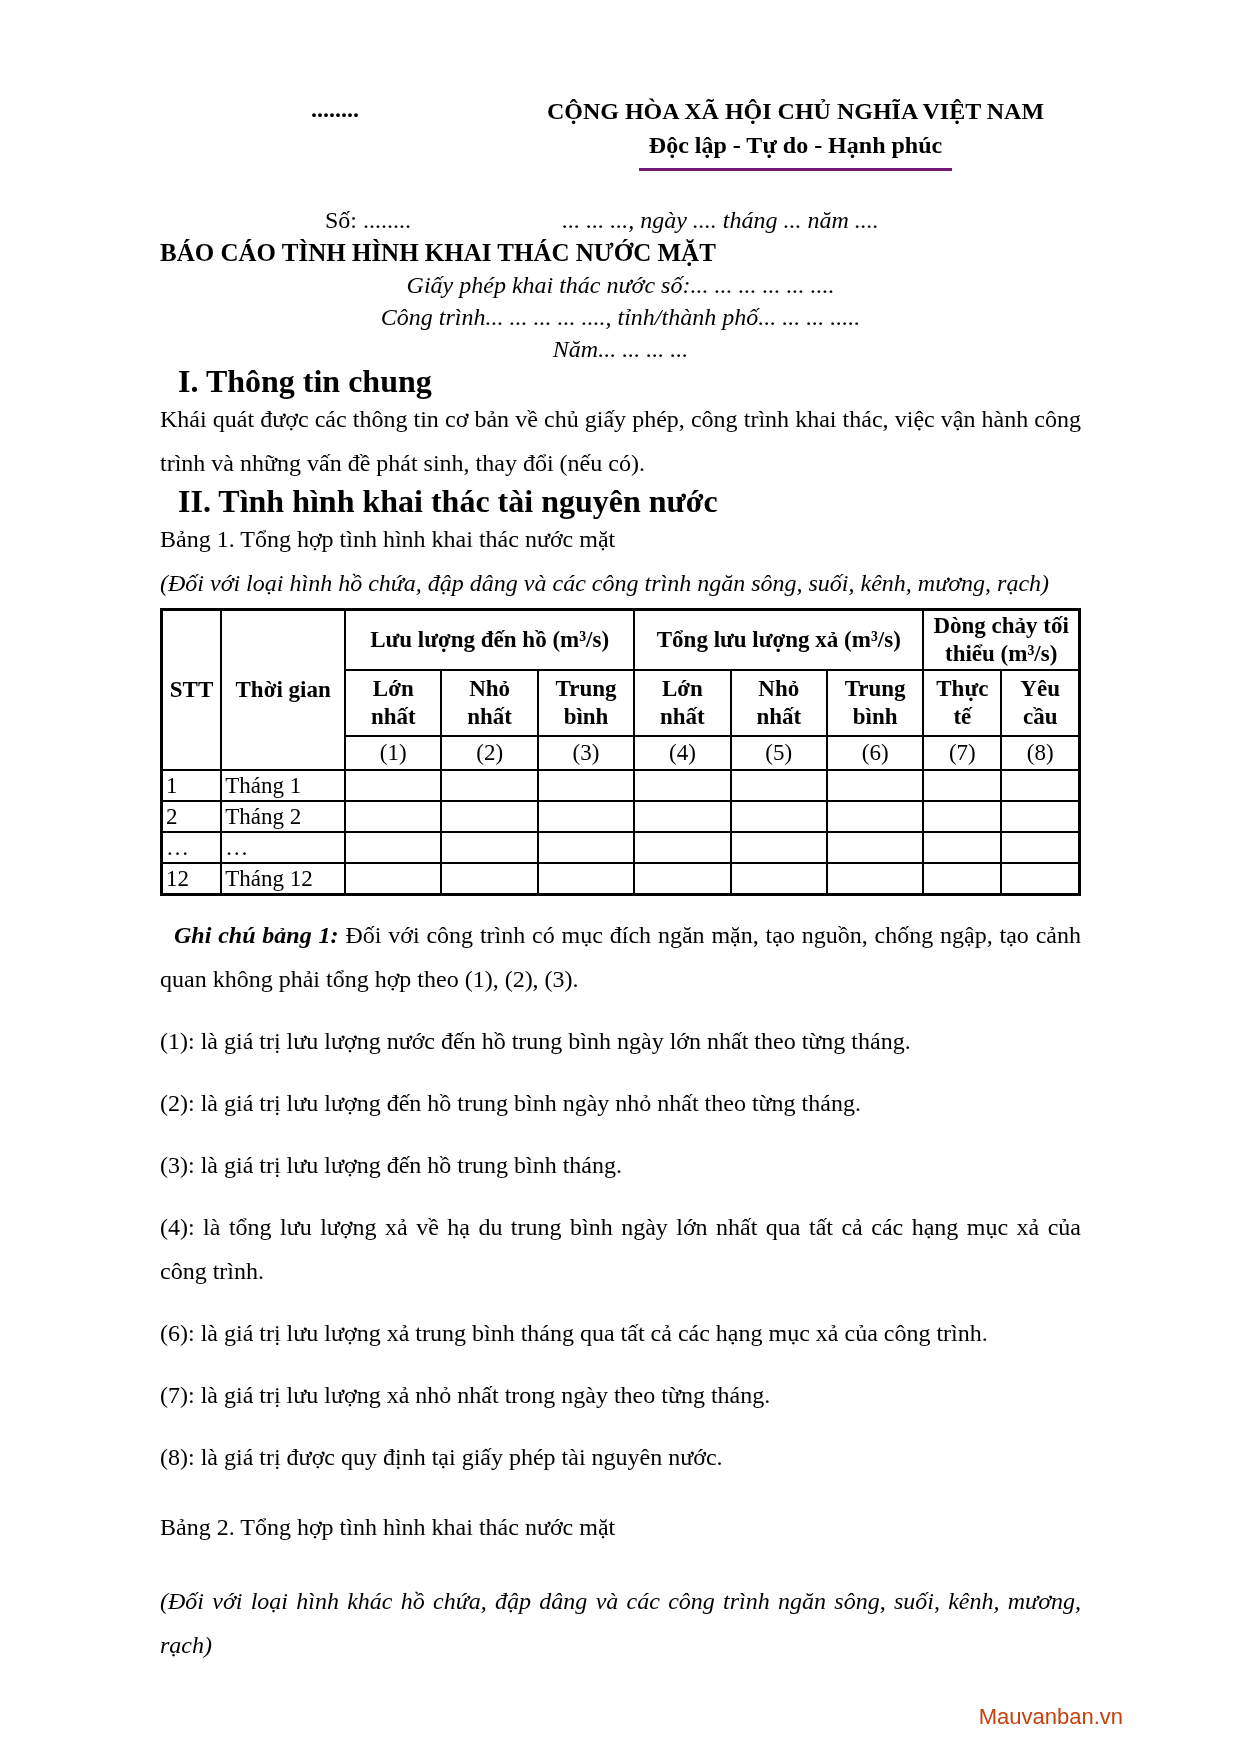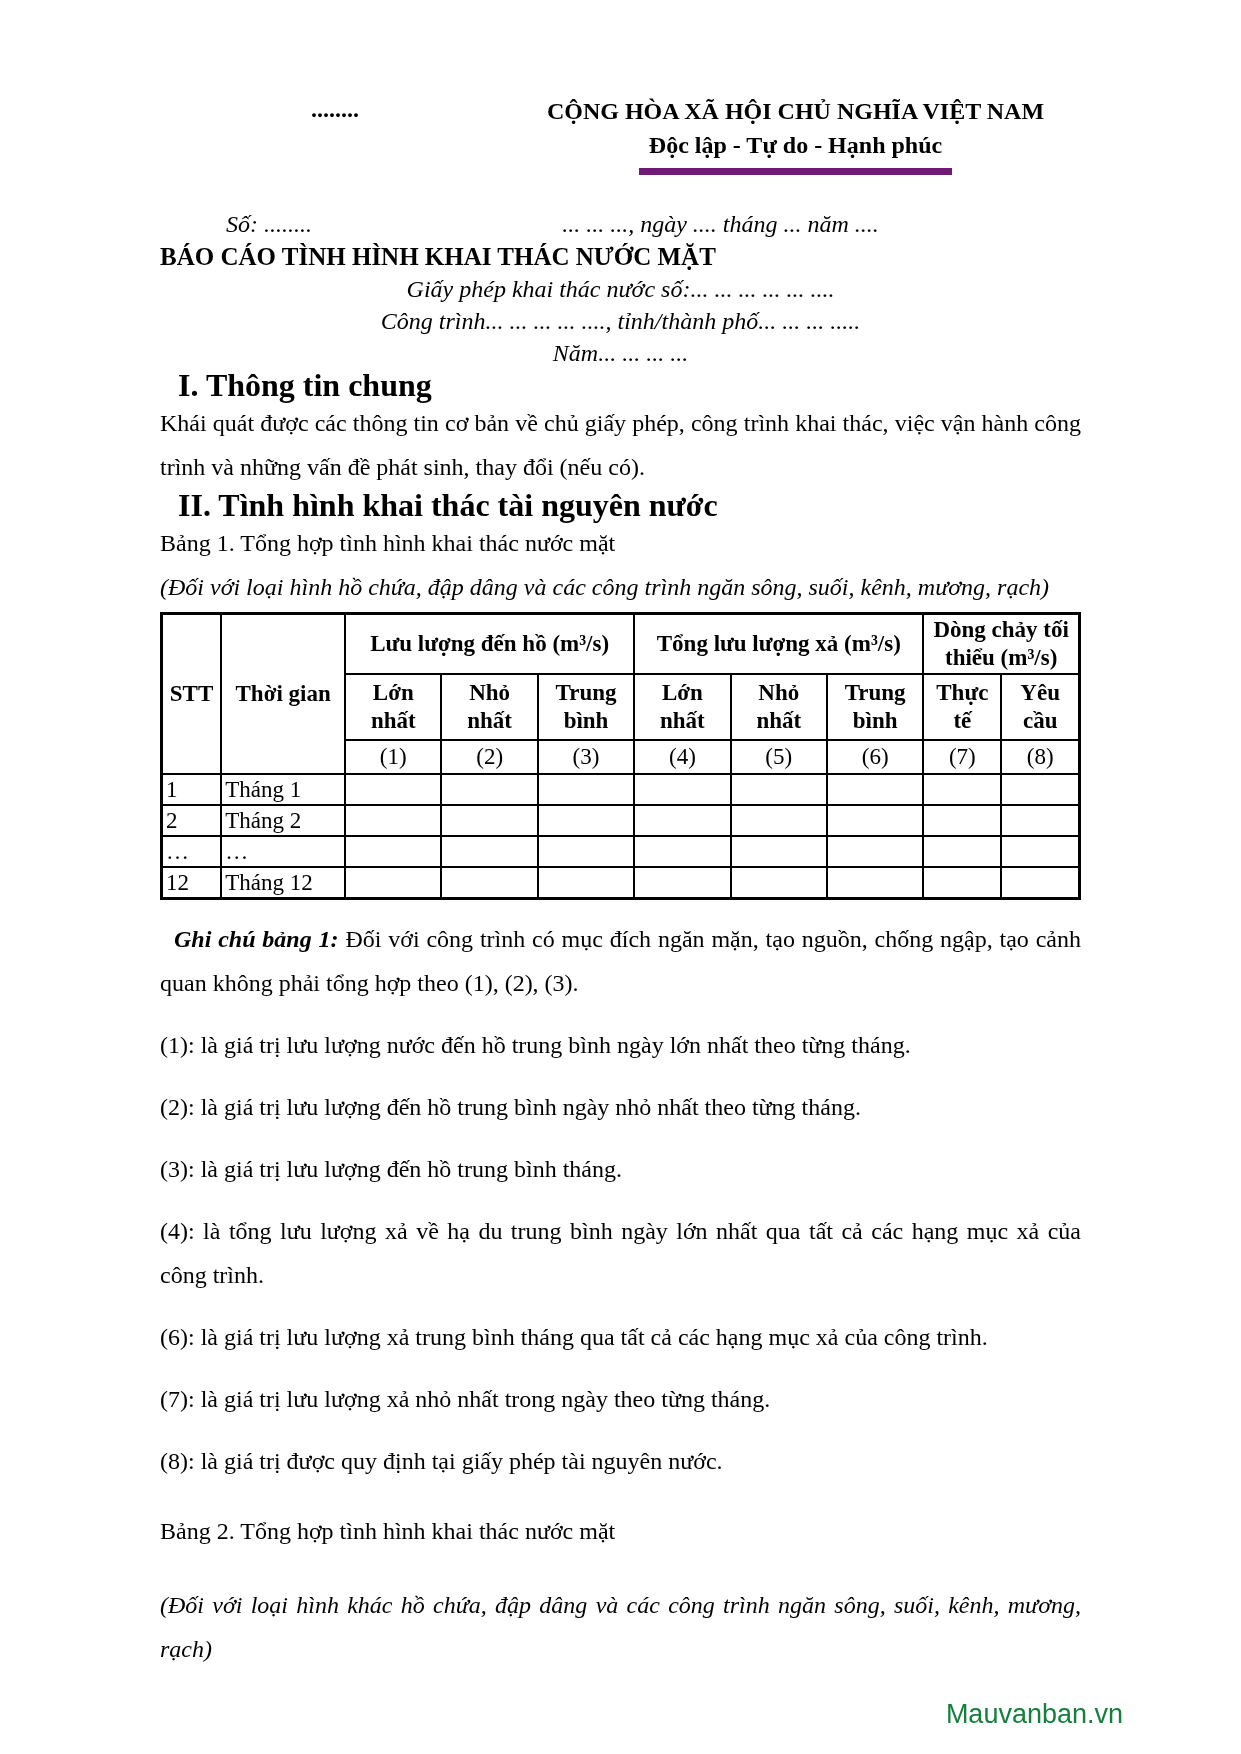--- a/index.html
+++ b/index.html
@@ -13,24 +13,24 @@
     overflow:hidden;
   }
   .content { padding:96px 160px 0 160px; }
 
   
   .hdr-row { display:flex; align-items:flex-start; }
   .hdr-left { width:350px; text-align:center; font-size:24px; font-weight:bold; }
   .hdr-right { flex:1; text-align:center; }
   .nat-title { font-weight:bold; font-size:24px; line-height:31px; }
   .nat-motto { font-weight:bold; font-size:24px; margin-top:5px; }
-  .nat-motto .u { display:inline-block; border-bottom:7px solid #701a75; padding:0 10px 9px 10px; }
+  .nat-motto .u { display:inline-block; border-bottom:3px solid #701a75; padding:0 10px 9px 10px; }
 
   .hdr-row2 { display:flex; align-items:baseline; margin-top:36px; }
-  .so-line { width:350px; text-align:left; padding-left:66px; box-sizing:border-box; font-size:24px;font-style:italic; }
+  .so-line { width:350px; text-align:center; padding-left:66px; box-sizing:border-box; font-size:24px; }
   .date-line { flex:1; text-align:center; font-style:italic; font-size:24px; padding-right:150px; }
 
   .doc-title { text-align:left; font-weight:bold; font-size:25px; margin-top:3px; line-height:32px; }
   .center-italic { text-align:center; font-style:italic; font-size:24px; line-height:32px; }
 
   .sec-heading { font-weight:bold; font-size:32px; line-height:32px;margin-left:18px; }
   .para { font-size:24px; line-height:44px; text-align:justify; margin:0; }
   .italic { font-style:italic; }
 
   
@@ -45,21 +45,21 @@
 
   .note-intro { margin-top:17px; text-indent:14px; }
   .bi { font-weight:bold; font-style:italic; }
   .note { margin-top:18px; }
   .caption2 { margin-top:26px; }
   .scope2 { margin-top:30px; }
 
   .footer {
     position:absolute; right:118px; bottom:24px;
     font-family:"Liberation Sans","DejaVu Sans",sans-serif;
-    font-size:27px; color:#15803d;
+    font-size:22px; color:#c2410c;
   }
 </style>
 </head>
 <body>
 
 <div class="page">
   <div class="content">
 
     <div class="hdr-row">
       <div class="hdr-left">........</div>

